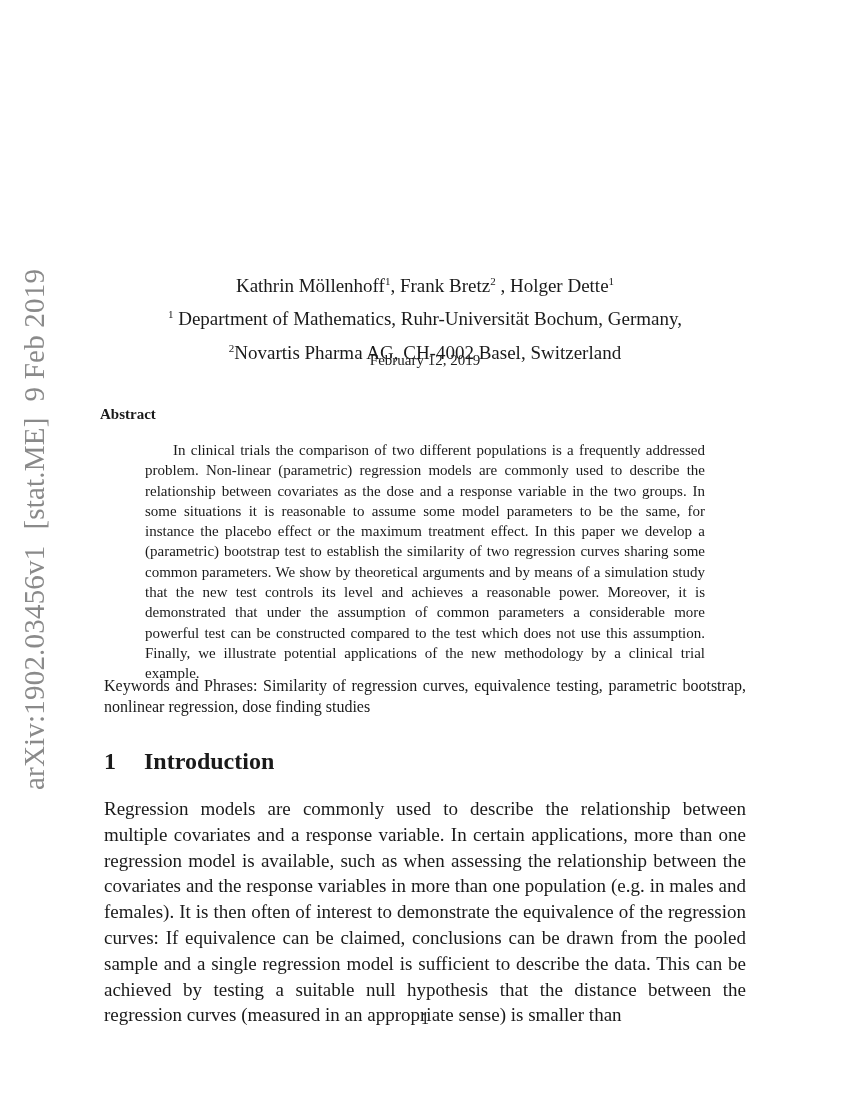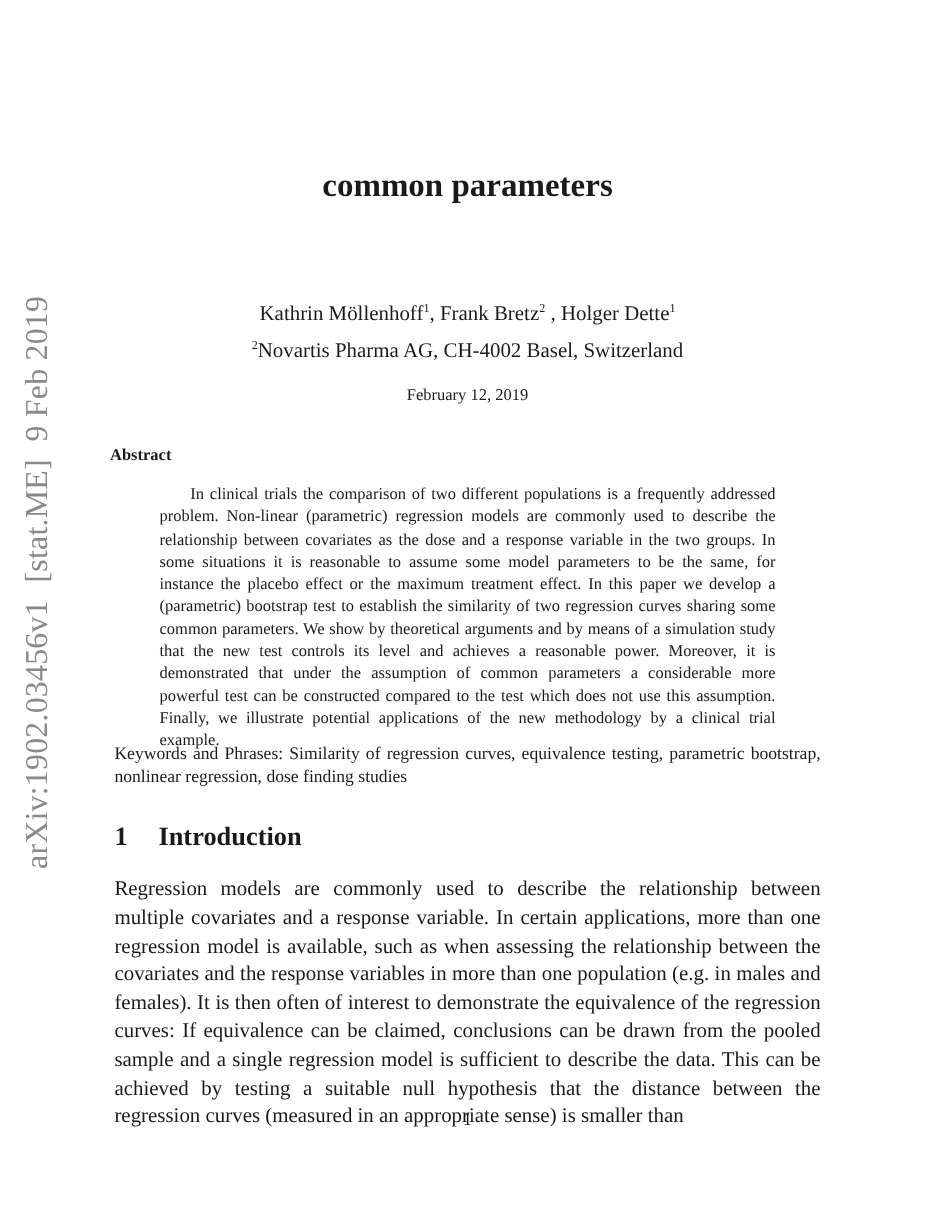--- a/index.html
+++ b/index.html
@@ -28,29 +28,29 @@
   .page-number { position: absolute; left: 0; width: 850px; top: 1010px; text-align: center; font-size: 16px; }
 </style>
 </head>
 <body>
 
 <div class="arxiv-stamp">
   <span>arXiv:1902.03456v1</span><span>[stat.ME]</span><span>9 Feb 2019</span>
 </div>
 
 <div class="title">
-  <div>common parameters</div>
 </div>
 
 <div class="authors">
   <div>
     <span>Kathrin Möllenhoff</span><sup>1</sup>,
     <span>Frank Bretz</span><sup>2</sup> ,
     <span>Holger Dette</span><sup>1</sup>
   </div>
+  <div><sup>1</sup><span> Department of Mathematics, Ruhr-Universität Bochum, Germany,</span></div>
   <div><sup>2</sup><span>Novartis Pharma AG, CH-4002 Basel, Switzerland</span></div>
 </div>
 
 <div class="date">February 12, 2019</div>
 
 <div class="abstract-heading">Abstract</div>
 <div class="abstract-body">In clinical trials the comparison of two different populations is a frequently ad­dressed problem. Non-linear (parametric) regression models are commonly used to describe the relationship between covariates as the dose and a response variable in the two groups. In some situations it is reasonable to assume some model parameters to be the same, for instance the placebo effect or the maximum treatment effect. In this paper we develop a (parametric) bootstrap test to establish the similarity of two regression curves sharing some common parameters. We show by theoretical argu­ments and by means of a simulation study that the new test controls its level and achieves a reasonable power. Moreover, it is demonstrated that under the assumption of common parameters a considerable more powerful test can be constructed com­pared to the test which does not use this assumption. Finally, we illustrate potential applications of the new methodology by a clinical trial example.</div>
 
 <div class="keywords"><span>Keywords and Phrases:</span><span> Similarity of regression curves, equivalence testing, parametric bootstrap, nonlinear regression, dose finding studies</span></div>
 

